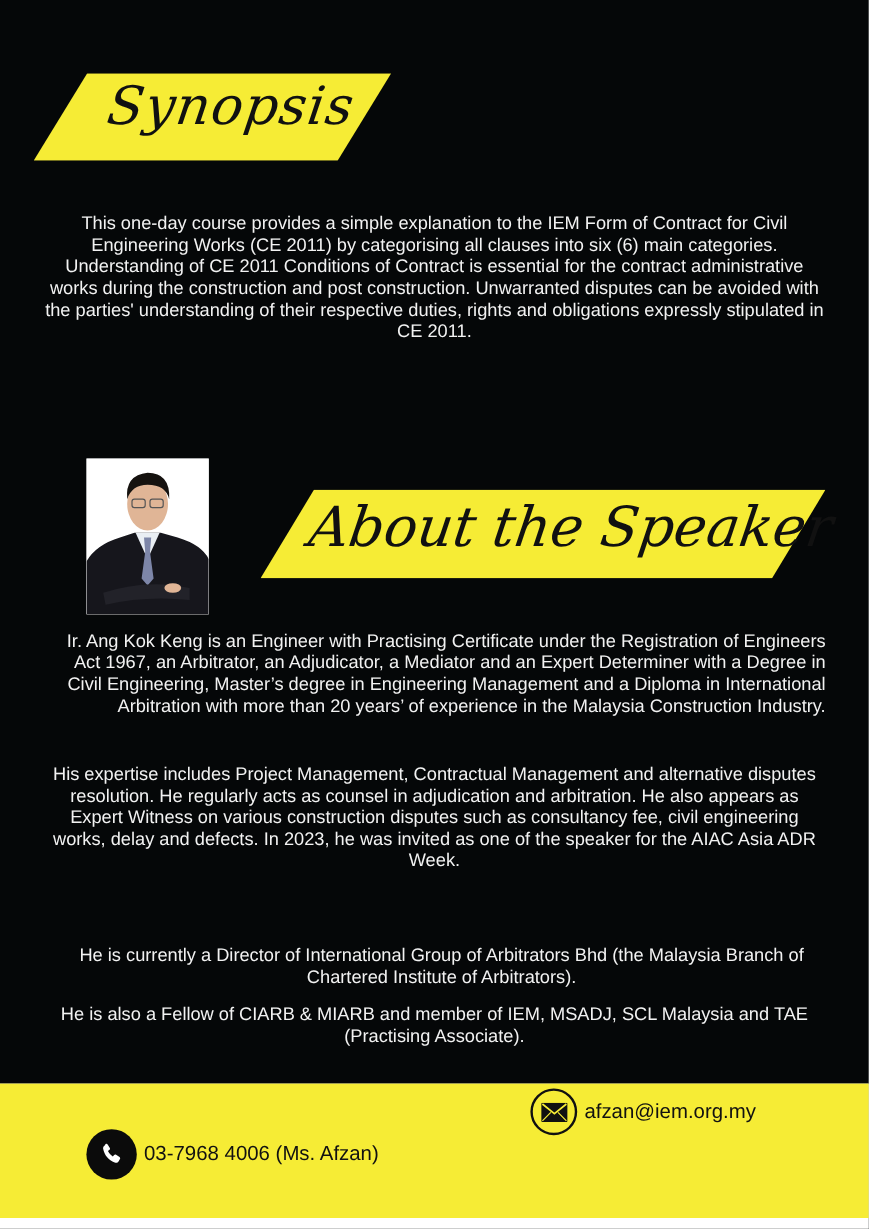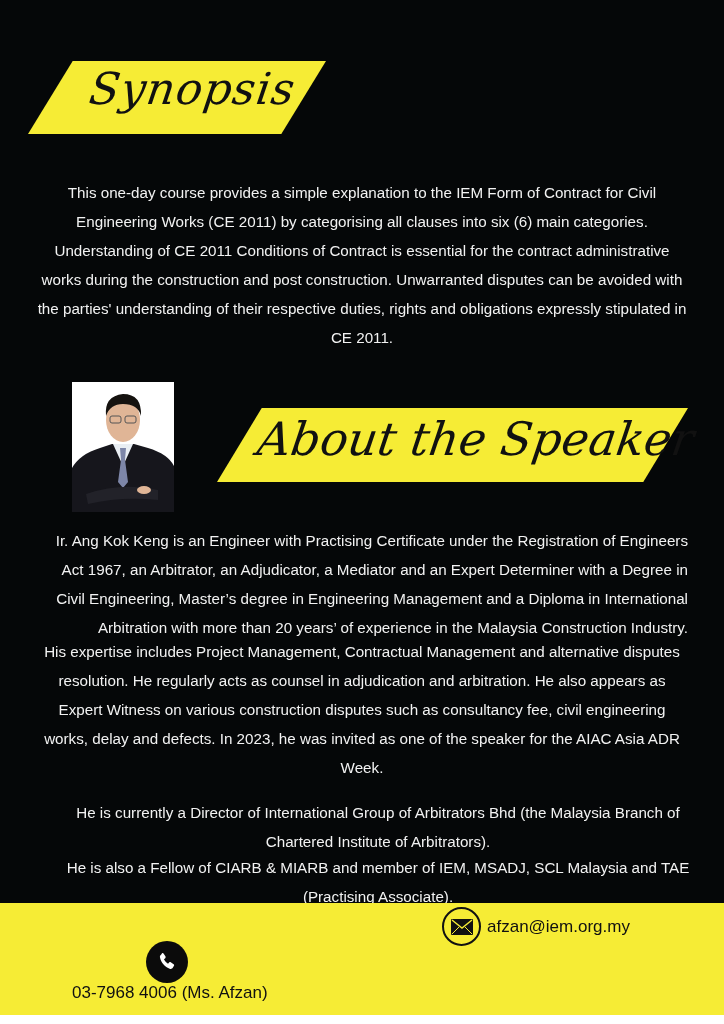--- a/index.html
+++ b/index.html
@@ -4,30 +4,30 @@
 <style>
   html, body { margin:0; padding:0; }
   body { width:724px; height:1024px; background:#fff; position:relative; overflow:hidden; font-family:"Liberation Sans", sans-serif; }
   .page { position:absolute; left:0; top:0; width:724px; height:903px; background:#050708; }
   .banner { position:absolute; background:#f6ec35; }
   .banner-synopsis { left:28px; top:61px; width:298px; height:73px; clip-path:polygon(15% 0, 100% 0, 85% 100%, 0 100%); }
   .banner-about { left:217px; top:408px; width:471px; height:74px; clip-path:polygon(9.5% 0, 100% 0, 90.5% 100%, 0 100%); }
   .banner-title { position:absolute; font-family:"DejaVu Serif", serif; font-style:italic; color:#111; white-space:nowrap; }
   .t-synopsis { left:90px; top:63px; font-size:44px; letter-spacing:1px; transform:skewX(-8deg); }
   .t-about { left:258px; top:412px; font-size:46px; letter-spacing:0px; transform:skewX(-8deg); }
-  .para { position:absolute; left:36px; width:652px; color:#f2f2f2; text-align:center; font-size:15.2px; line-height:29px; }
+  .para { position:absolute; left:36px; width:652px; color:#f2f2f2; text-align:center; font-size:15.2px; line-height:18px; }
   .p-synopsis { top:178px; }
   .p-bio1 { top:526px;text-align:right; }
   .p-bio2 { top:637px; }
   .p-bio3 { top:782px; }
   .p-bio4 { top:837px; }
   .photo { position:absolute; left:72px; top:382px; width:102px; height:130px; background:#fff; overflow:hidden; }
   .footer { position:absolute; left:0; top:903px; width:724px; height:112px; background:#f6ec35; }
   .contact { position:absolute; display:flex; align-items:center; color:#111; font-size:17px; }
-  .c-phone { left:72px; top:941px;flex-direction:column; }
+  .c-phone { left:72px; top:941px; }
   .c-email { left:442px; top:907px; }
   .icon-phone { width:42px; height:42px; border-radius:50%; background:#0b0b0b; display:flex; align-items:center; justify-content:center; margin-right:6px; }
   .icon-mail { width:39px; height:39px; border-radius:50%; border:2px solid #111; display:flex; align-items:center; justify-content:center; margin-right:6px; box-sizing:border-box; }
 </style>
 </head>
 <body>
 
 <div class="page"></div>
 
 <div class="banner banner-synopsis"></div>
@@ -48,22 +48,22 @@
     <path d="M14 112 Q50 100 86 108 L86 118 Q50 114 16 122 Z" fill="#222229"></path>
     <ellipse cx="72" cy="108" rx="7" ry="4" fill="#e0b596"></ellipse>
   </svg>
 </div>
 
 <div class="banner banner-about"></div>
 <div class="banner-title t-about">About the Speaker</div>
 
 <p class="para p-bio1" style="margin:0">Ir. Ang Kok Keng is an Engineer with Practising Certificate under the Registration of Engineers Act 1967, an Arbitrator, an Adjudicator, a Mediator and an Expert Determiner with a Degree in Civil Engineering, Master’s degree in Engineering Management and a Diploma in International Arbitration with more than 20 years’ of experience in the Malaysia Construction Industry.</p>
 <p class="para p-bio2" style="margin:0">His expertise includes Project Management, Contractual Management and alternative disputes resolution. He regularly acts as counsel in adjudication and arbitration. He also appears as Expert Witness on various construction disputes such as consultancy fee, civil engineering works, delay and defects. In 2023, he was invited as one of the speaker for the AIAC Asia ADR Week.</p>
-<p class="para p-bio3" style="margin:16px">He is currently a Director of International Group of Arbitrators Bhd (the Malaysia Branch of Chartered Institute of Arbitrators).</p>
-<p class="para p-bio4" style="margin:16px">He is also a Fellow of CIARB &amp; MIARB and member of IEM, MSADJ, SCL Malaysia and TAE (Practising Associate).</p>
+<p class="para p-bio3" style="margin:6px">He is currently a Director of International Group of Arbitrators Bhd (the Malaysia Branch of Chartered Institute of Arbitrators).</p>
+<p class="para p-bio4" style="margin:0">He is also a Fellow of CIARB &amp; MIARB and member of IEM, MSADJ, SCL Malaysia and TAE (Practising Associate).</p>
 
 <div class="footer"></div>
 
 <div class="contact c-phone">
   <span class="icon-phone">
     <svg width="22" height="22" viewBox="0 0 24 24">
         <path d="M6.6 2.5c.6-.4 1.4-.2 1.8.4l2 3.2c.3.6.2 1.3-.3 1.7l-1.4 1.1c.9 2 2.5 3.8 4.4 4.9l1.2-1.3c.5-.5 1.2-.6 1.8-.2l3.1 2.1c.6.4.8 1.2.4 1.8l-1.3 2.2c-.6 1-1.8 1.5-2.9 1.1C9.4 17.5 5.4 12.8 4.3 6.9c-.2-1.1.3-2.2 1.2-2.8z" fill="#fff"></path>
       </svg>
   </span>
   <span>03-7968 4006 (Ms. Afzan)</span>

